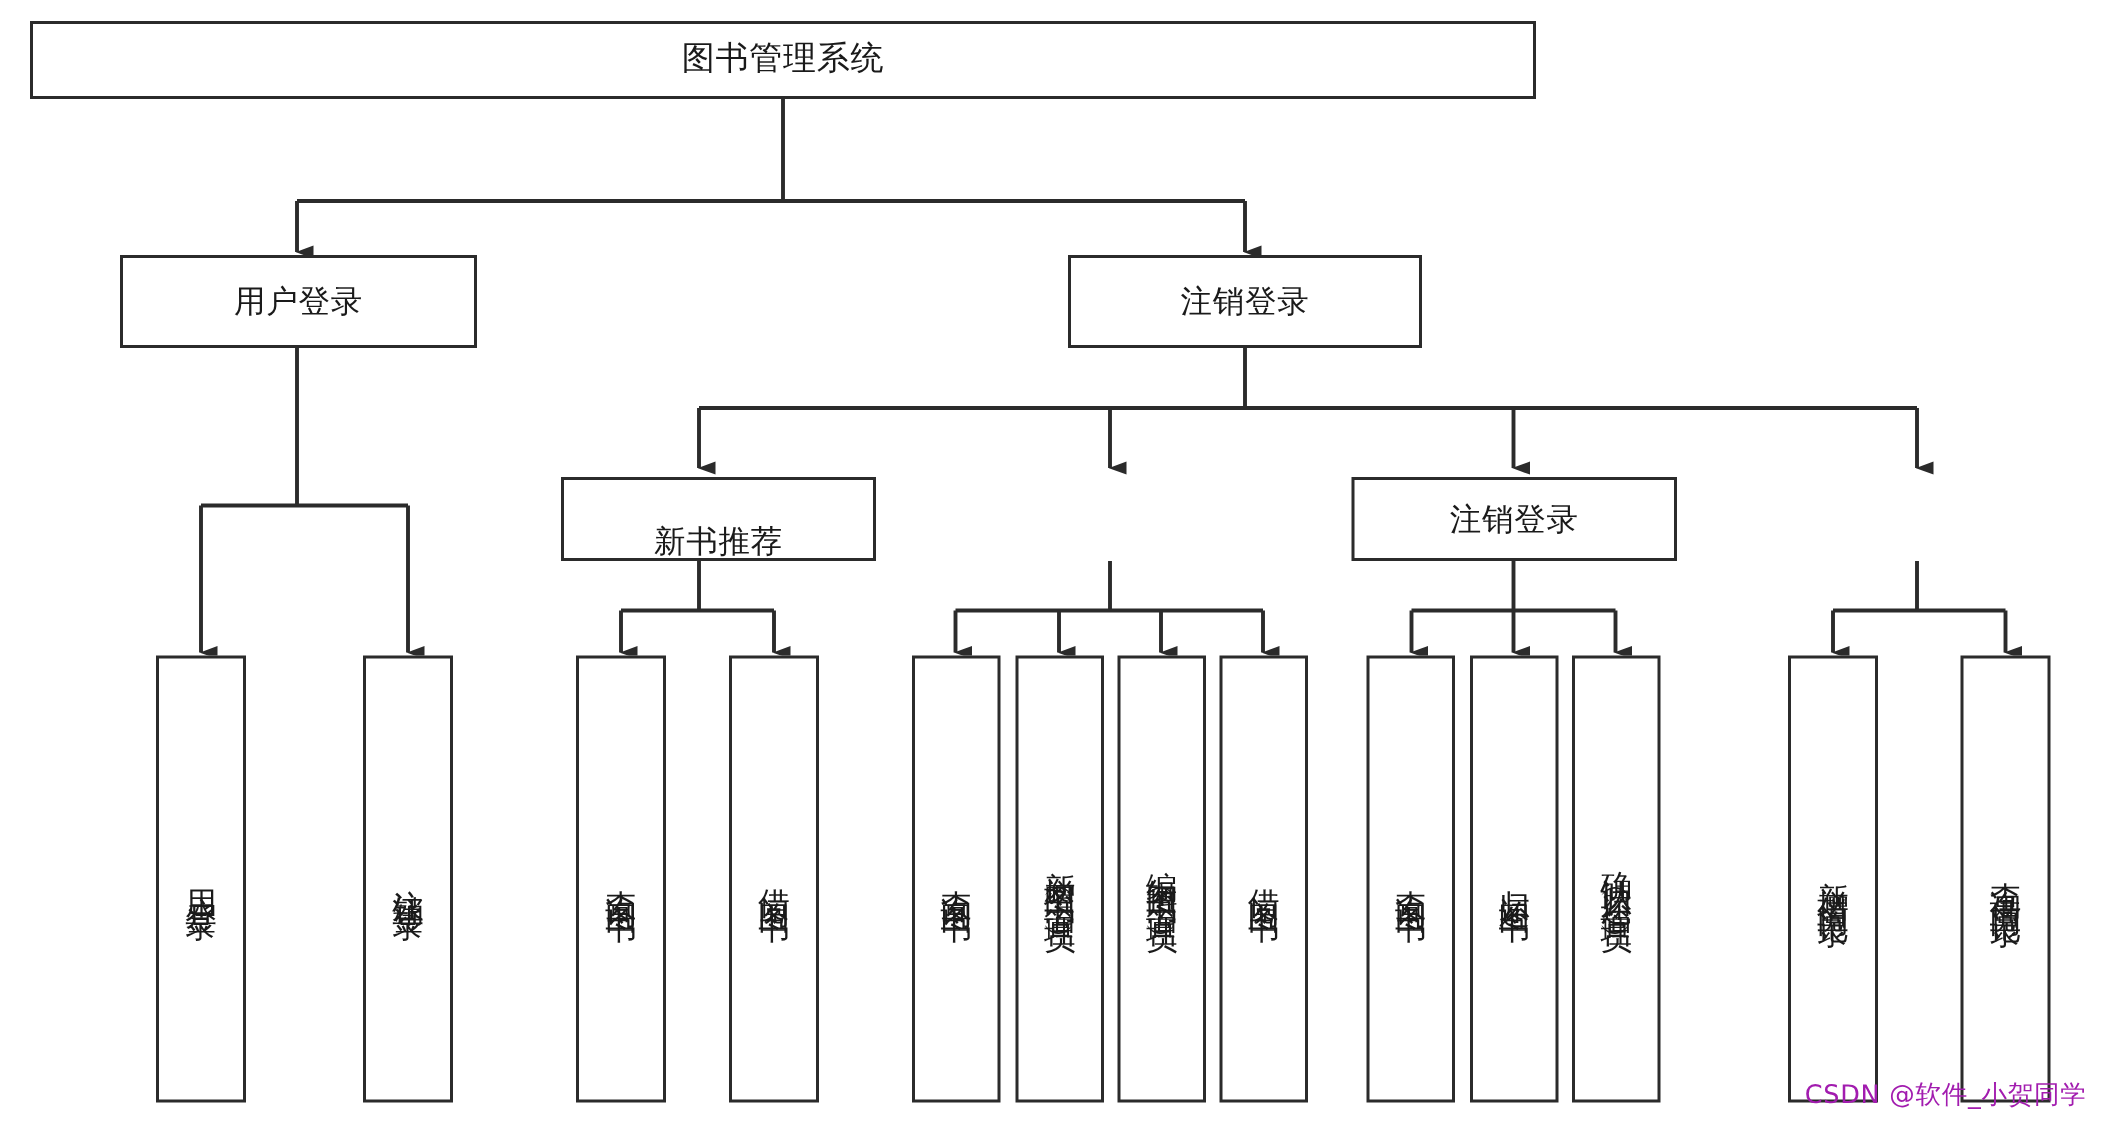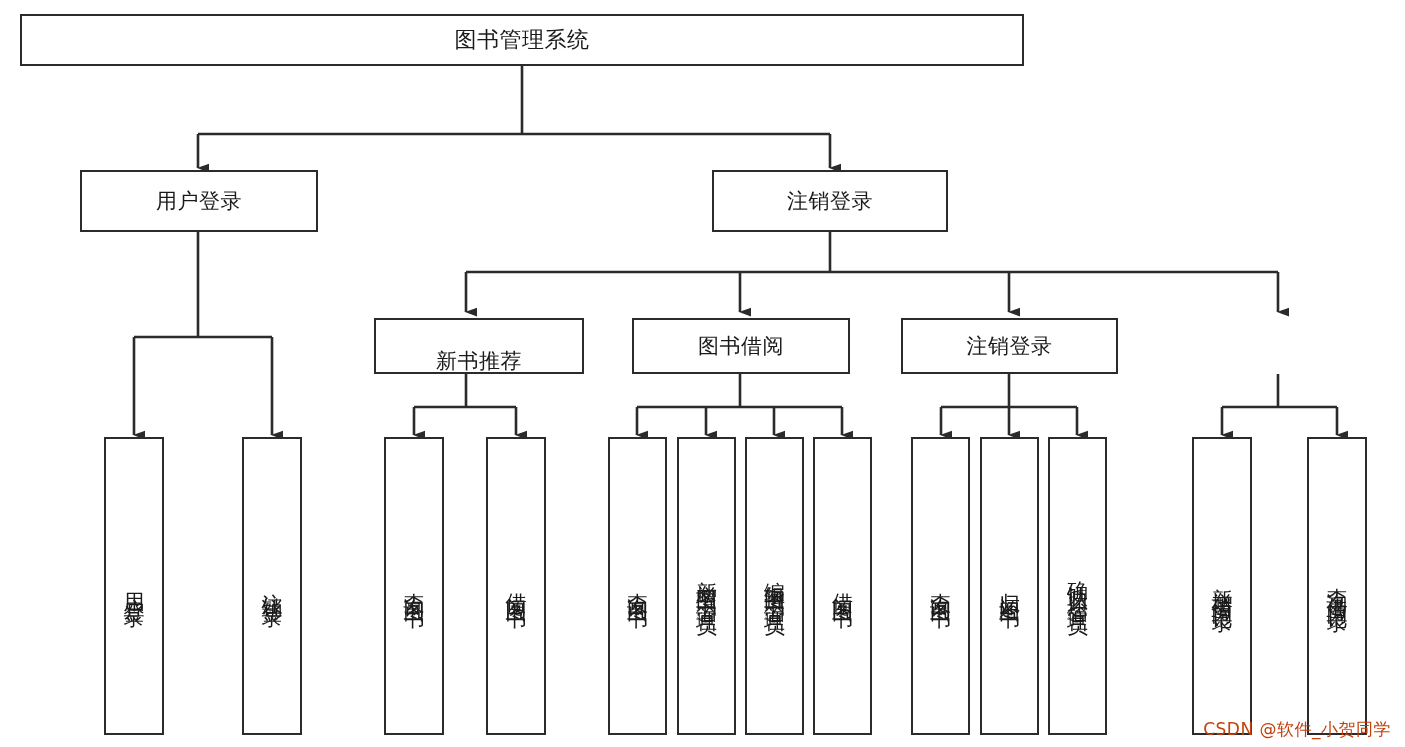--- a/index.html
+++ b/index.html
@@ -62,21 +62,21 @@
     letter-spacing: 5px;
     line-height: 1.05;
     max-height: 100%;
     text-align: center;
   }
   .watermark {
     position: absolute;
     right: 14px;
     bottom: 6px;
     font-size: 17px;
-    color: #c2410c;
+    color: #a21caf;
     white-space: nowrap;
     z-index: 5;
     letter-spacing: 0.5px;
   }
 </style>
 </head>
 <body>
 
 <div id="canvas">
 
@@ -140,23 +140,20 @@
   </div>
 
   <div class="node horiz" style="left:712px; top:170px; width:236px; height:62px;">
     <span class="node-label">注销登录</span>
   </div>
 
   <div class="node horiz" style="left:374px; top:318px; width:210px; height:56px;align-items:flex-end;">
     <span class="node-label">新书推荐</span>
   </div>
 
-  <div class="node horiz" style="left:632px; top:318px; width:218px; height:56px;">
-    <span class="node-label">图书借阅</span>
-  </div>
 
   <div class="node horiz" style="left:901px; top:318px; width:217px; height:56px;">
     <span class="node-label">注销登录</span>
   </div>
 
 
   <div class="node vert" style="left:104px; top:437px; width:60px; height:298px;">
     <span class="node-label">用户登录</span>
   </div>
 

